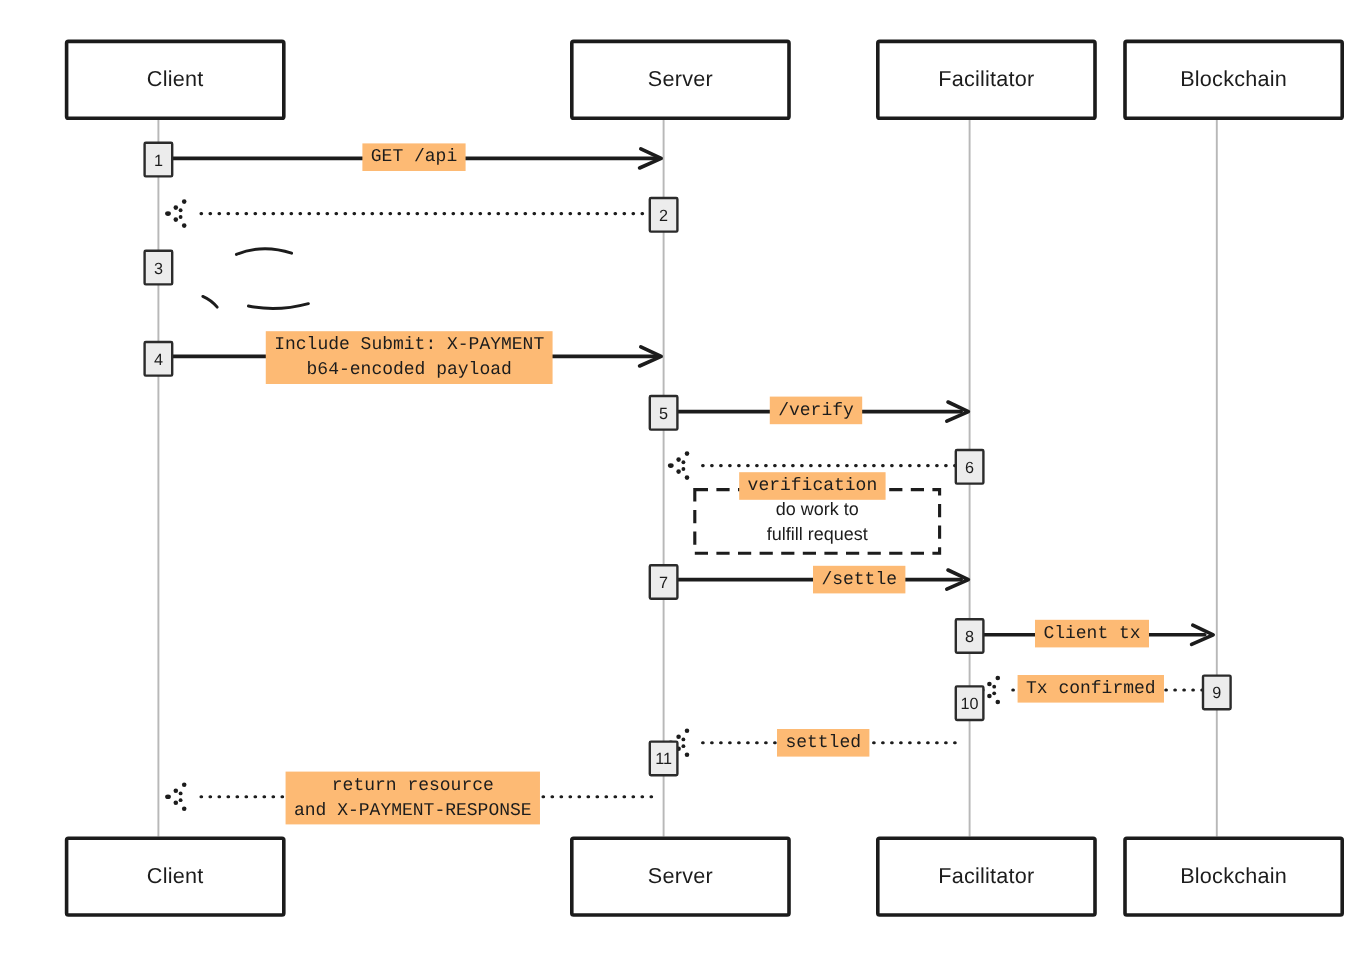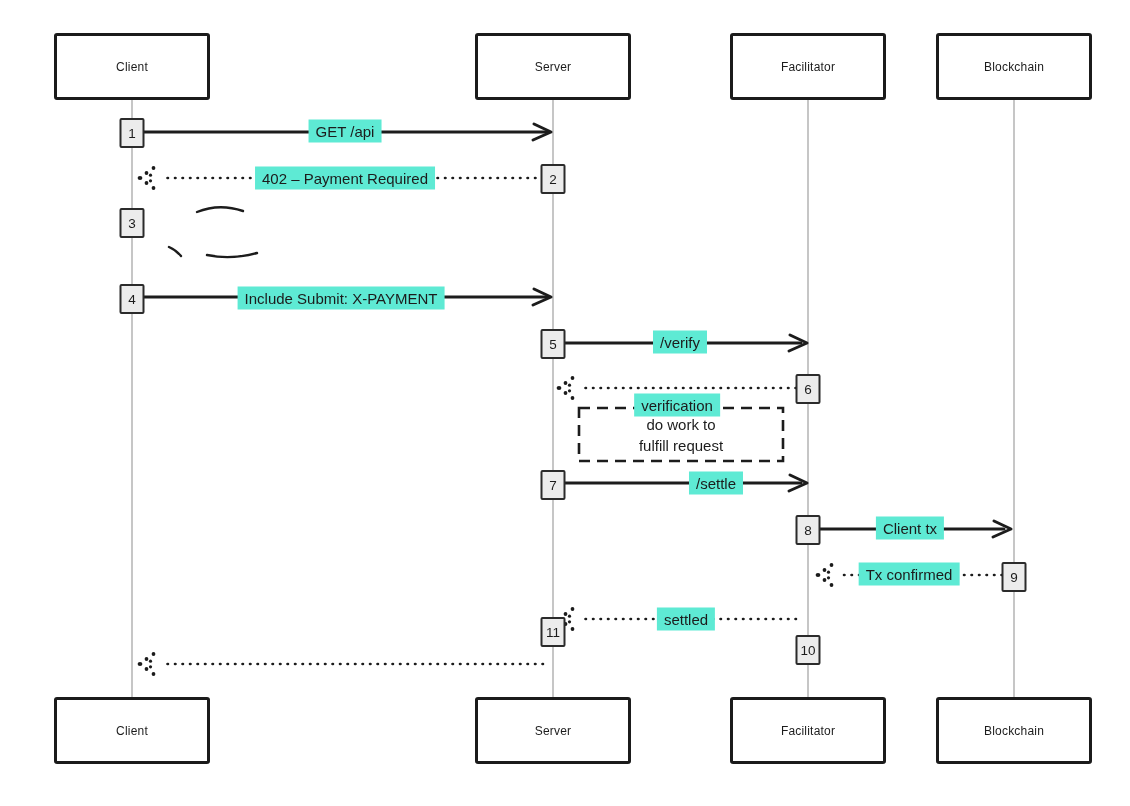--- a/index.html
+++ b/index.html
@@ -1,37 +1,37 @@
 <!DOCTYPE html>
 <html><head>
 <meta charset="utf-8">
 <style>
   html,body{margin:0;padding:0;background:#fff;}
   #stage{
     position:relative;width:1130px;height:806px;background:#ffffff;
     font-family:"Liberation Sans","DejaVu Sans",sans-serif;color:#1c1c1c;overflow:hidden;
   }
   .actor{
-    position:absolute;width:156px;height:67px;box-sizing:border-box;
+    position:absolute;width:184px;height:67px;box-sizing:border-box;
     border:3px solid #1b1b1b;border-radius:3px;background:#fff;
     display:flex;align-items:center;justify-content:center;
-    font-size:12px;letter-spacing:.2px;z-index:4;
+    font-size:18px;letter-spacing:.2px;z-index:4;
   }
   .badge{
     position:absolute;transform:translate(-50%,-50%);
     background:#ececec;border:2px solid #2b2b2b;border-radius:2px;
     min-width:15px;height:26px;padding:0 3px;
     display:flex;align-items:center;justify-content:center;
     font-size:13.5px;z-index:5;
   }
   .msg{
     position:absolute;transform:translate(-50%,-50%);
     font-size:15px;line-height:21px;white-space:nowrap;text-align:center;z-index:3;
   }
-  .msg.bg{background:#5eead4;padding:1px 7px;}
+  .msg.bg{background:#fdba74;padding:1px 7px;font-family:Liberation Mono, monospace;}
   svg.layer{position:absolute;left:0;top:0;z-index:1;}
 </style>
 </head>
 <body>
 
 <div id="stage">
 
   <svg class="layer" width="1130" height="806" viewBox="0 0 1130 806">
     <defs>
       <g id="dothead" fill="#1c1c1c" stroke="none">
@@ -120,43 +120,47 @@
 
   <div class="badge" style="left:132px;top:133px">1</div>
   <div class="badge" style="left:553px;top:179px">2</div>
   <div class="badge" style="left:132px;top:223px">3</div>
   <div class="badge" style="left:132px;top:299px">4</div>
   <div class="badge" style="left:553px;top:344px">5</div>
   <div class="badge" style="left:808px;top:389px">6</div>
   <div class="badge" style="left:553px;top:485px">7</div>
   <div class="badge" style="left:808px;top:530px">8</div>
   <div class="badge" style="left:1014px;top:577px">9</div>
-  <div class="badge" style="left:808px;top:650px">10</div>
+  <div class="badge" style="left:808px;top:586px">10</div>
   <div class="badge" style="left:553px;top:632px">11</div>
 
   <div class="msg bg" style="left:345px;top:131px">GET /api</div>
 
-  <div class="msg bg" style="left:345px;top:178px">402 – Payment Required</div>
 
 
   <div class="msg bg" style="left:341px;top:298px">
     <span style="display:block">Include Submit: X-PAYMENT</span>
+    <span style="display:block">b64-encoded payload</span>
   </div>
 
   <div class="msg bg" style="left:680px;top:342px">/verify</div>
 
   <div class="msg bg" style="left:677px;top:405px">verification</div>
 
   <div class="msg" style="left:681px;top:435px">
     <span style="display:block">do work to</span>
     <span style="display:block">fulfill request</span>
   </div>
 
   <div class="msg bg" style="left:716px;top:483px">/settle</div>
 
   <div class="msg bg" style="left:910px;top:528px">Client tx</div>
 
   <div class="msg bg" style="left:909px;top:574px">Tx confirmed</div>
 
   <div class="msg bg" style="left:686px;top:619px">settled</div>
 
+  <div class="msg bg" style="left:344px;top:665px">
+    <span style="display:block">return resource</span>
+    <span style="display:block">and X-PAYMENT-RESPONSE</span>
+  </div>
 
 </div>
 
 </body></html>

